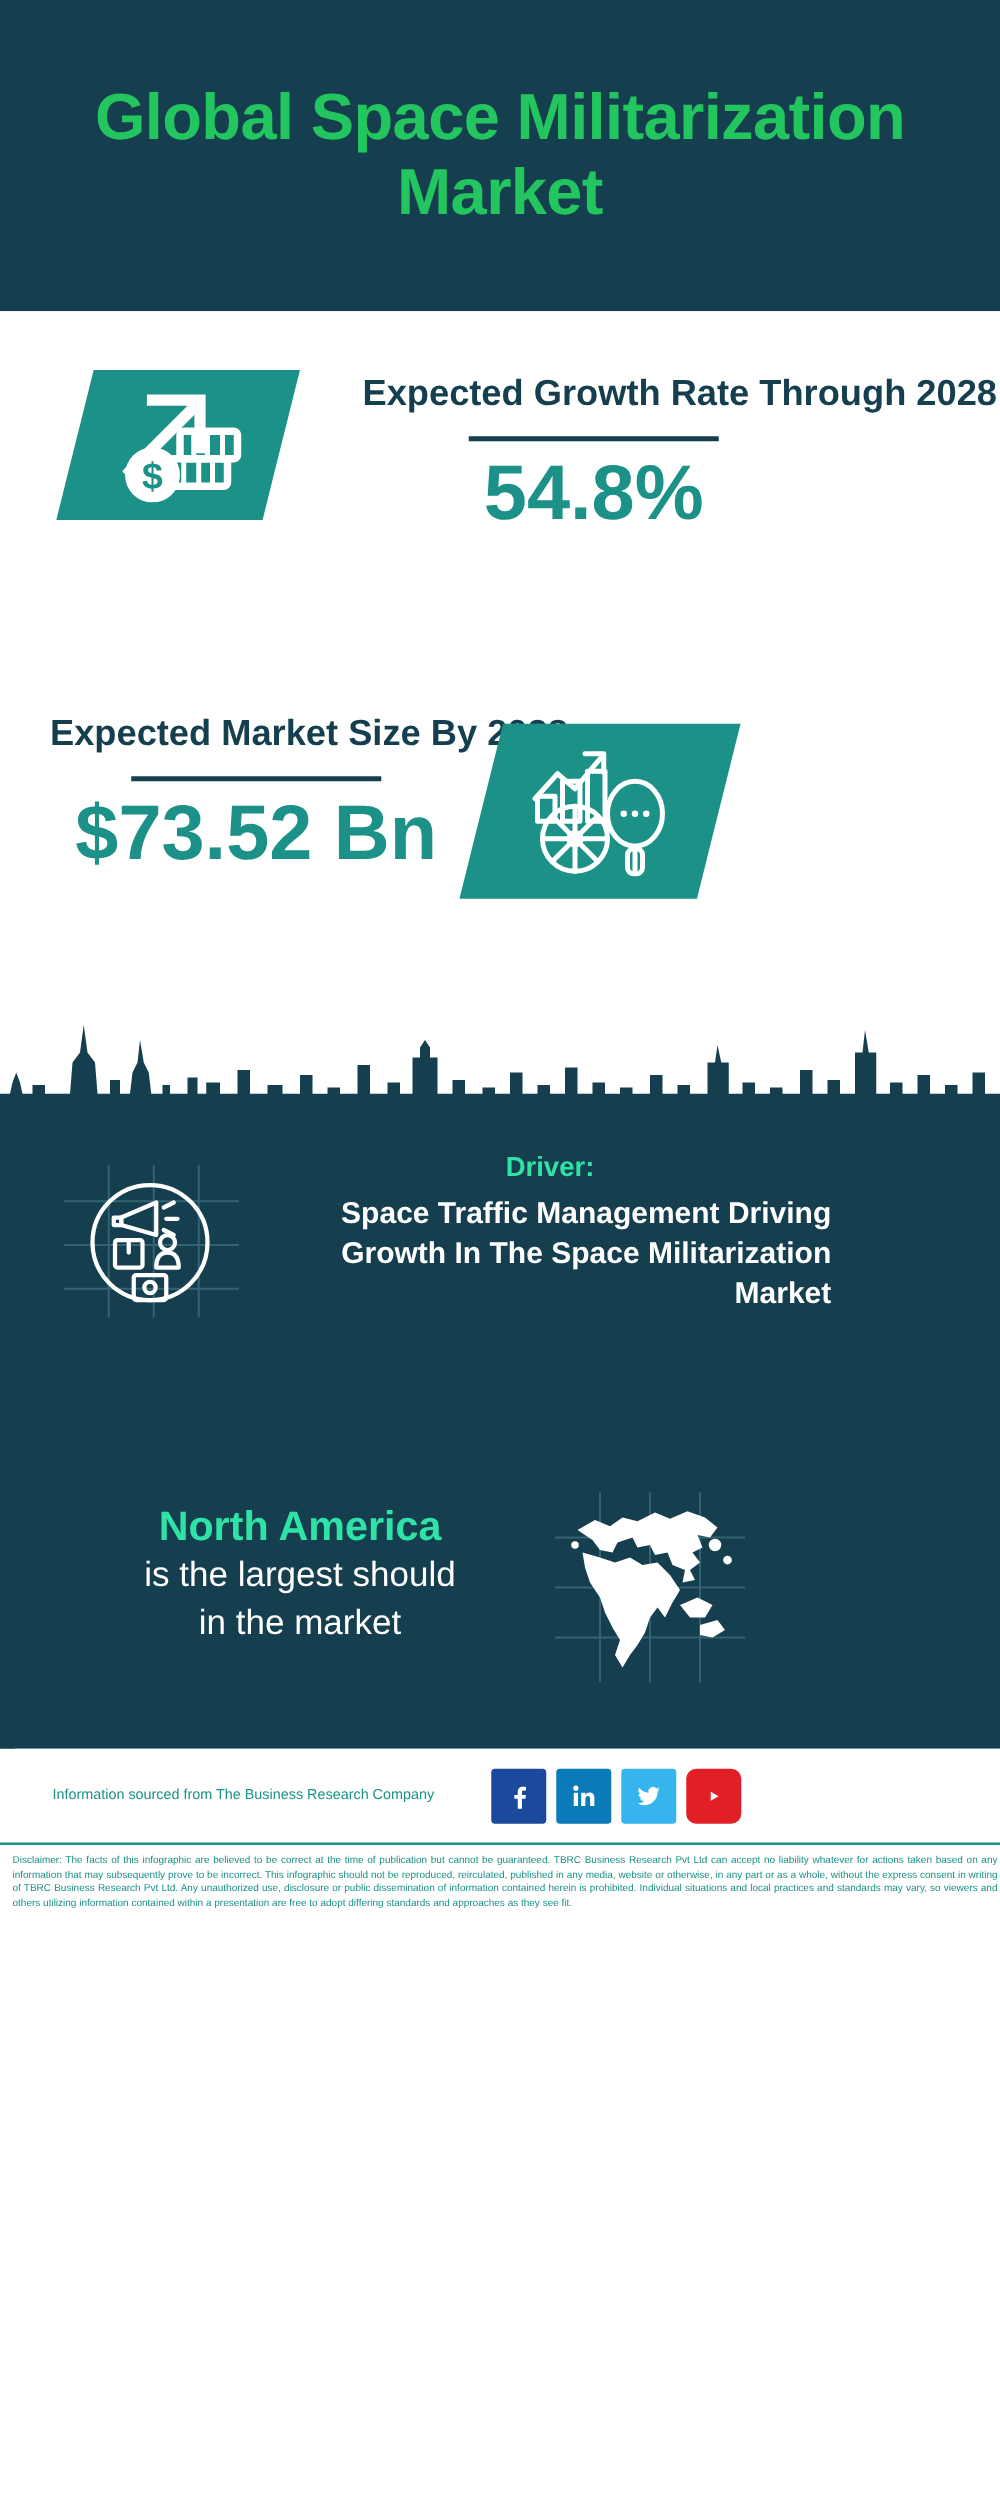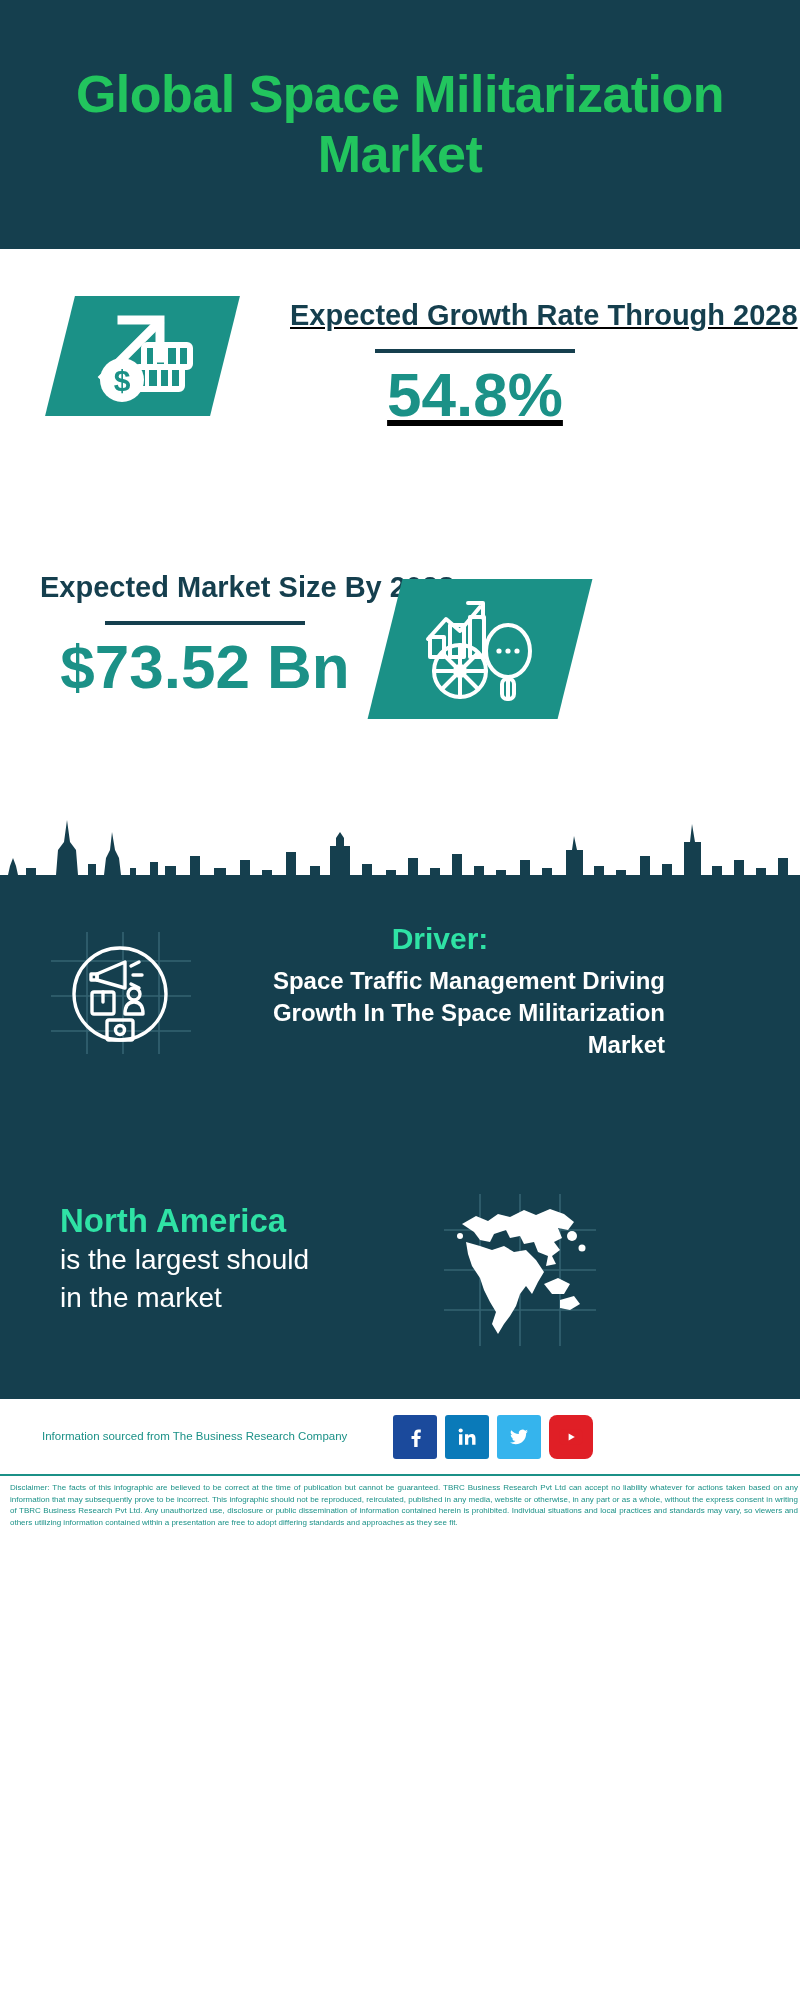--- a/index.html
+++ b/index.html
@@ -65,21 +65,21 @@
   }
   .stat-value {
     color:#1b9187;
     font-size:62px;
     font-weight:bold;
     text-align:center;
     line-height:1.1;
     white-space:nowrap;
   }
 
-  .growth-block { left:290px; top:48px; width:370px;text-decoration:underline; }
+  .growth-block { left:290px; top:48px; width:370px; }
   .size-block   { left:40px;  top:320px; width:330px; }
 
   
   .darkpanel {
     position:absolute; left:0; top:794px; width:800px; height:605px;
     background:#153f4e;
   }
   .skyline {
     position:absolute; left:0; top:780px; width:800px; height:120px;
     pointer-events:none;
@@ -90,35 +90,35 @@
     position:absolute; left:0; top:920px; width:800px; height:160px;
   }
   .driver-icon {
     position:absolute; left:45px; top:8px; width:150px; height:130px;
   }
   .driver-text {
     position:absolute; left:215px; top:0px; width:450px; text-align:center;
   }
   .driver-head {
     color:#2fe2a5;
-    font-size:30px; font-weight:bold; line-height:1.25;
+    font-size:22px; font-weight:bold; line-height:1.25;
   }
   .driver-body {
     color:#ffffff;
     font-size:24px; font-weight:bold; line-height:1.35; margin-top:7px;text-align:right;
   }
 
   .mint-rule {
     position:absolute; left:255px; top:1493px; width:256px; height:6px;
     background:#2fe2a5;
   }
 
   
   .region-row { position:absolute; left:0; top:1190px; width:800px; height:170px; }
-  .region-text { position:absolute; left:60px; top:10px; width:360px; text-align:left; }
+  .region-text { position:absolute; left:60px; top:10px; width:360px; text-align:center; }
   .region-name {
     color:#2fe2a5; font-size:33px; font-weight:bold; line-height:1.25;
   }
   .region-sub {
     color:#ffffff; font-size:28px; line-height:1.35;
   }
   .region-map { position:absolute; left:440px; top:0px; width:160px; height:160px; }
 
   
   .footer {

